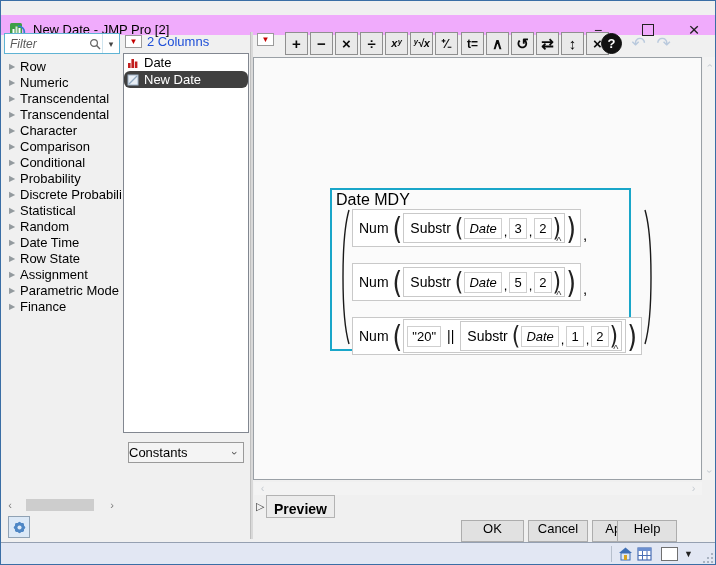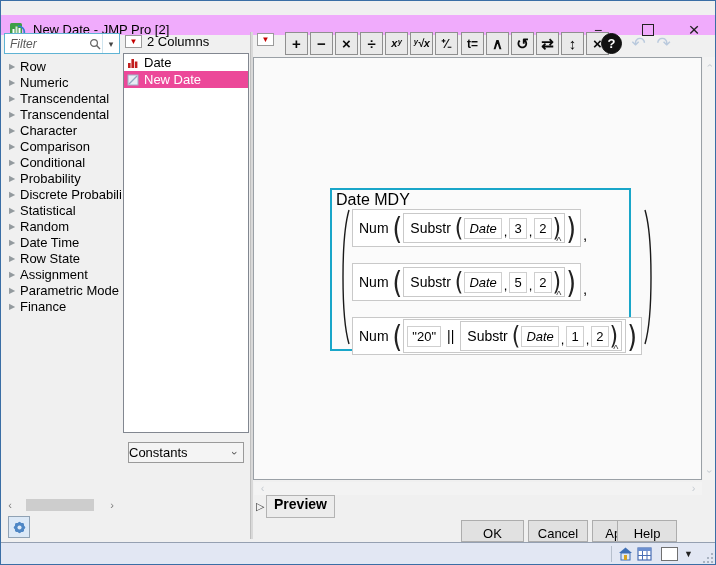--- a/index.html
+++ b/index.html
@@ -27,24 +27,24 @@
   
   .lscroll{position:absolute;left:3px;top:497px;width:114px;height:14px;background:#f0f0f0;display:flex;align-items:center;}
   .lscroll .arr{flex:0 0 12px;text-align:center;color:#7c7c7c;font-size:11px;line-height:14px;}
   .lscroll .track{position:relative;flex:1;height:100%;}
   .lscroll .thumb{position:absolute;left:10px;top:1px;width:68px;height:12px;background:#cdcdcd;}
   .gear-btn{position:absolute;left:7px;top:515px;width:22px;height:22px;background:#dce9f7;border:1px solid #90a2b4;box-sizing:border-box;display:flex;align-items:center;justify-content:center;}
 
   
   .col-header{position:absolute;left:124px;top:33px;display:flex;align-items:center;gap:5px;}
   .redtri-btn{width:17px;height:13px;background:#fff;border:1px solid #9a9a9a;box-sizing:border-box;display:flex;align-items:center;justify-content:center;font-size:8px;color:#c40000;line-height:1;}
-  .col-header .lbl{font-size:13px;color:#000000;}
+  .col-header .lbl{font-size:13px;color:#1d4ed8;}
   .col-list{position:absolute;left:122px;top:52px;width:126px;height:380px;background:#fff;border:1px solid #828790;box-sizing:border-box;}
   .col-row{height:17px;display:flex;align-items:center;font-size:13px;padding-left:3px;gap:5px;white-space:nowrap;}
-  .col-row.selected{background:#ec4899;color:#fff;}
+  .col-row.selected{background:#404040;color:#fff;border-radius:6px;}
   .hist-icon{width:12px;height:12px;flex:0 0 auto;}
   .slash-icon{width:12px;height:12px;flex:0 0 auto;}
   .vdivider{position:absolute;left:249px;top:31px;width:2px;height:507px;background:#d9d9d9;border-left:1px solid #bfbfbf;}
 
   
   .const-select{position:absolute;left:127px;top:441px;width:116px;height:21px;background:#f4f4f4;border:1px solid #9a9a9a;box-sizing:border-box;display:flex;align-items:center;font-size:13px;}
   .const-select .chev{margin-left:auto;margin-right:6px;font-size:11px;color:#555;display:inline-block;transform:rotate(90deg);}
   .const-list{position:absolute;left:124px;top:464px;width:120px;height:74px;background:#fff;border:1px solid #828790;box-sizing:border-box;display:flex;}
   .const-items{flex:1;padding-top:1px;}
   .const-item{height:17px;display:flex;align-items:center;font-size:13px;padding-left:4px;}
@@ -87,22 +87,22 @@
   .f-val{border:1px solid #cfcfcf;background:#fff;padding:0 4px;height:19px;display:flex;align-items:center;font-size:13px;}
   .f-val.italic{font-style:italic;}
   .f-paren{font-family:"DejaVu Sans",sans-serif;font-size:25px;line-height:1;display:inline-block;transform:scaleY(1.2);color:#222;margin:0 1px;font-weight:400;}
   .f-paren.inner{font-size:22px;transform:scaleY(1.15);}
   .f-comma-in{font-size:13px;margin:0 2px;align-self:flex-end;padding-bottom:3px;}
   .f-caret{align-self:flex-end;font-size:11px;color:#444;margin-left:-6px;margin-bottom:-5px;}
   .f-tail{font-size:15px;align-self:flex-end;margin-left:2px;padding-bottom:4px;}
 
   
   .preview-tri{position:absolute;left:255px;top:499px;font-size:11px;color:#333;}
-  .preview-btn{position:absolute;left:265px;top:494px;width:69px;height:23px;background:#ececec;border:1px solid #b3b3b3;box-sizing:border-box;display:flex;align-items:flex-start;justify-content:center;font-size:14px;font-weight:bold;}
-  .dlg-btn{position:absolute;top:519px;height:22px;background:#e1e1e1;border:1px solid #adadad;box-sizing:border-box;display:flex;align-items:flex-end;justify-content:center;font-size:13px;color:#000;}
+  .preview-btn{position:absolute;left:265px;top:494px;width:69px;height:23px;background:#ececec;border:1px solid #b3b3b3;box-sizing:border-box;display:flex;align-items:flex-end;justify-content:center;font-size:14px;font-weight:bold;}
+  .dlg-btn{position:absolute;top:519px;height:22px;background:#e1e1e1;border:1px solid #adadad;box-sizing:border-box;display:flex;align-items:flex-start;justify-content:center;font-size:13px;color:#000;}
   .b-ok{left:460px;width:63px;} .b-cancel{left:527px;width:60px;} .b-apply{left:591px;width:59px;} .b-help{left:616px;width:60px;}
 
   
   .statusbar{position:absolute;left:0;top:541px;width:100%;height:23px;background:#e2e7f3;border-top:1px solid #95a0b1;box-sizing:border-box;}
   .sb-sep{position:absolute;left:610px;top:3px;width:1px;height:16px;background:#b6bfcc;}
   .sb-home{position:absolute;left:617px;top:4px;width:15px;height:14px;}
   .sb-table{position:absolute;left:636px;top:4px;width:15px;height:14px;}
   .sb-swatch{position:absolute;left:660px;top:4px;width:17px;height:14px;background:#fff;border:1px solid #707070;box-sizing:border-box;}
   .sb-drop{position:absolute;left:683px;top:6px;font-size:9px;color:#222;}
   .sb-grip{position:absolute;right:1px;bottom:1px;width:11px;height:11px;}

